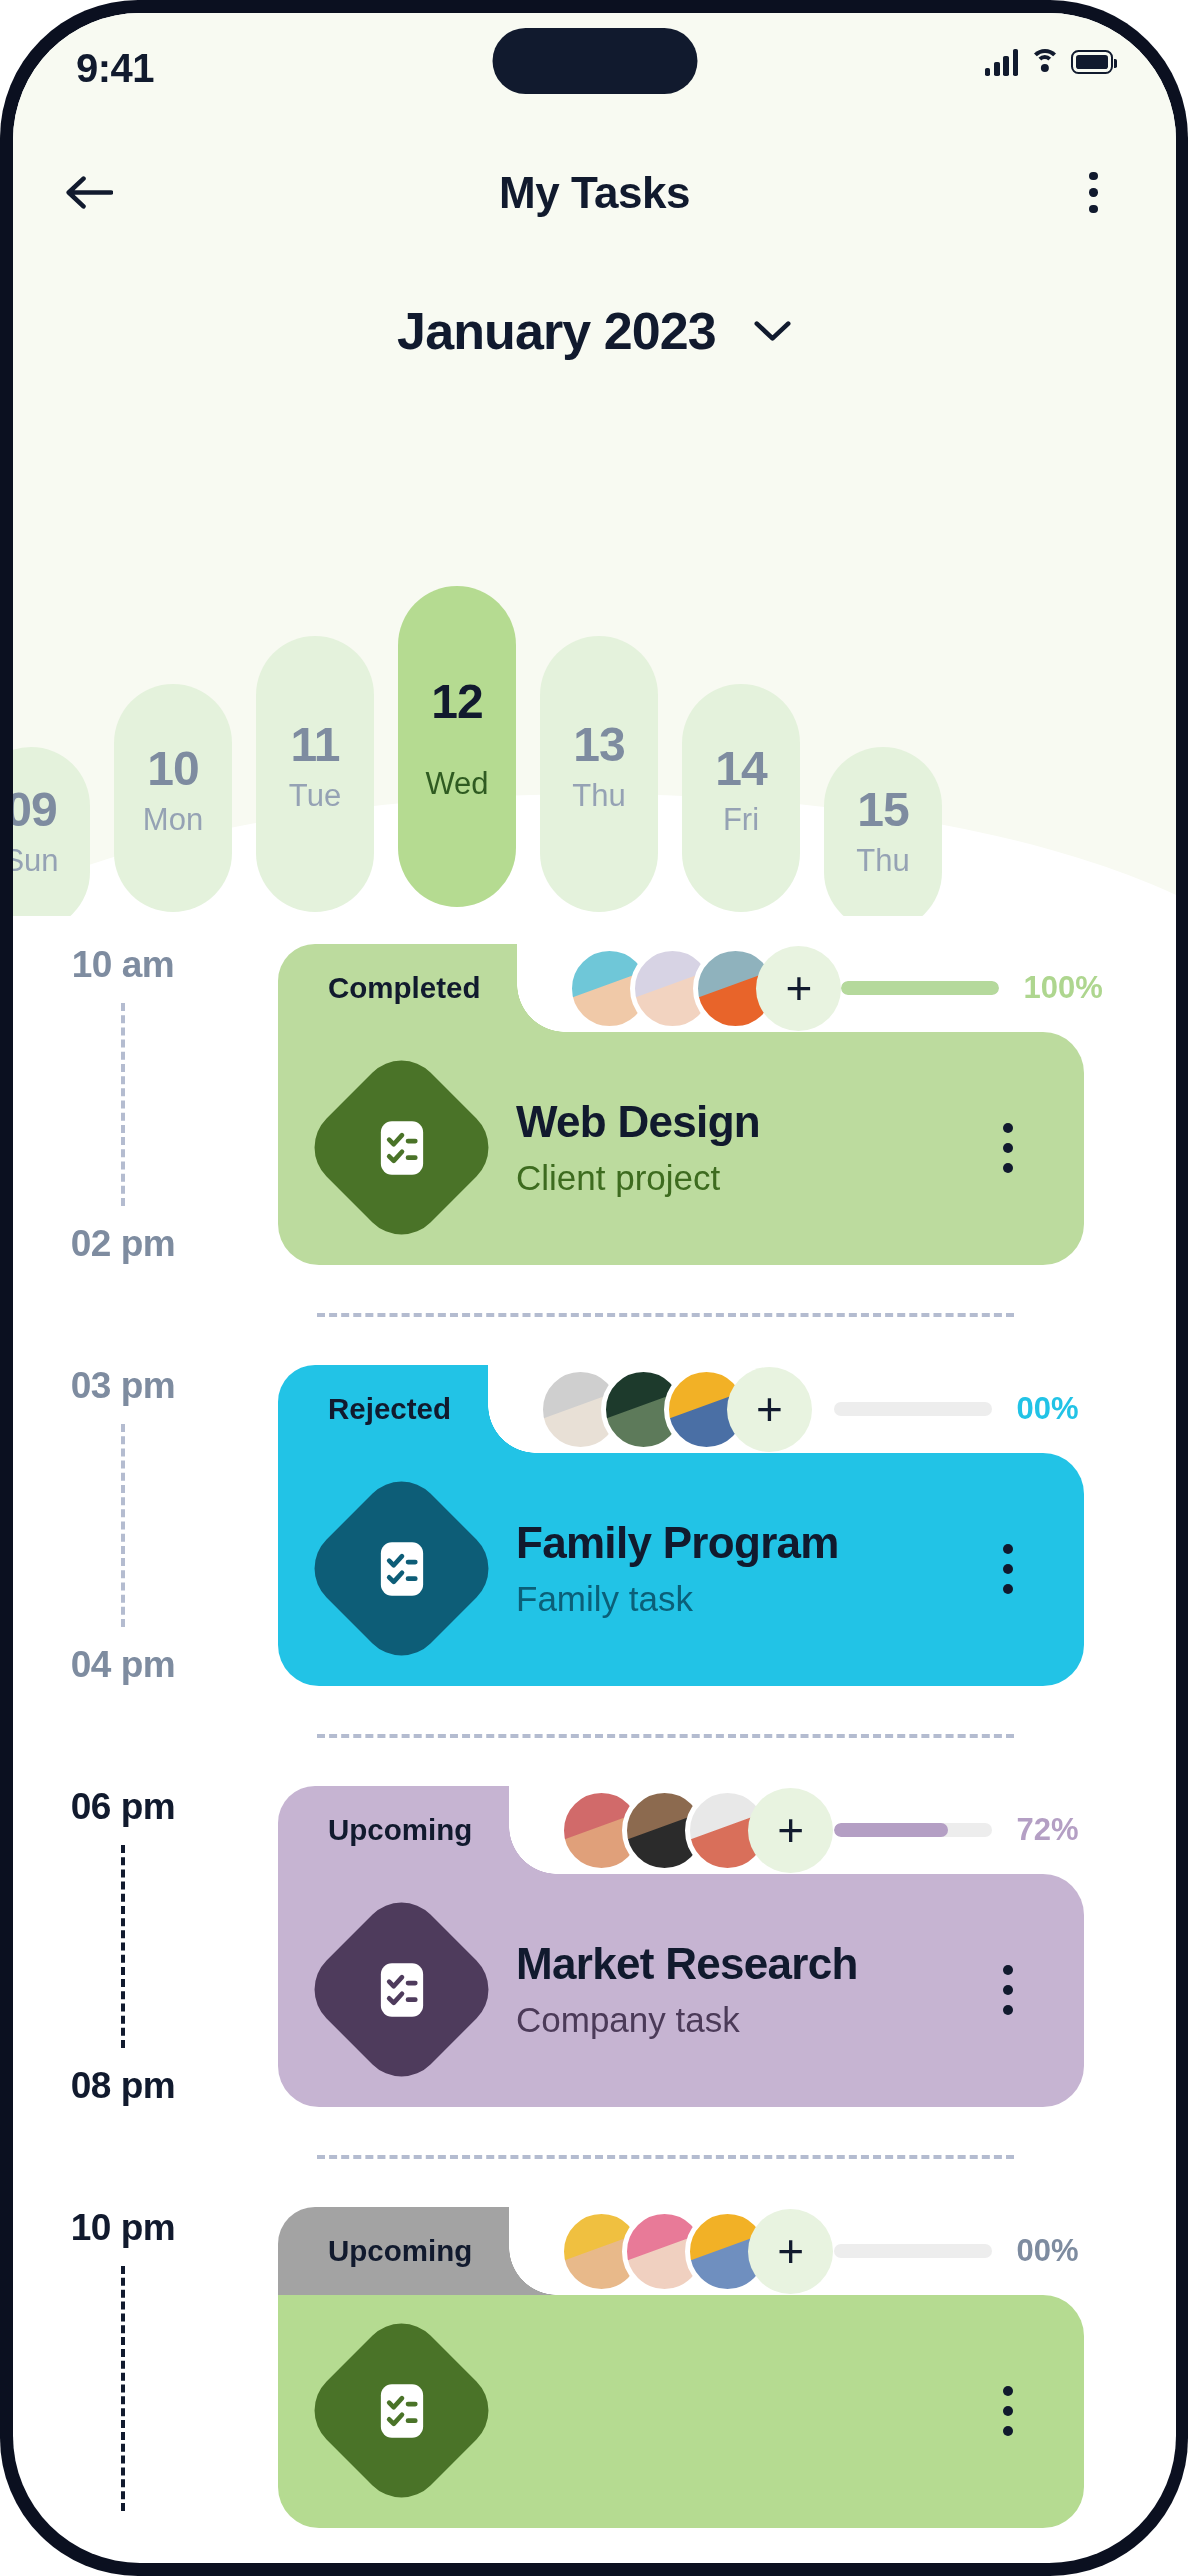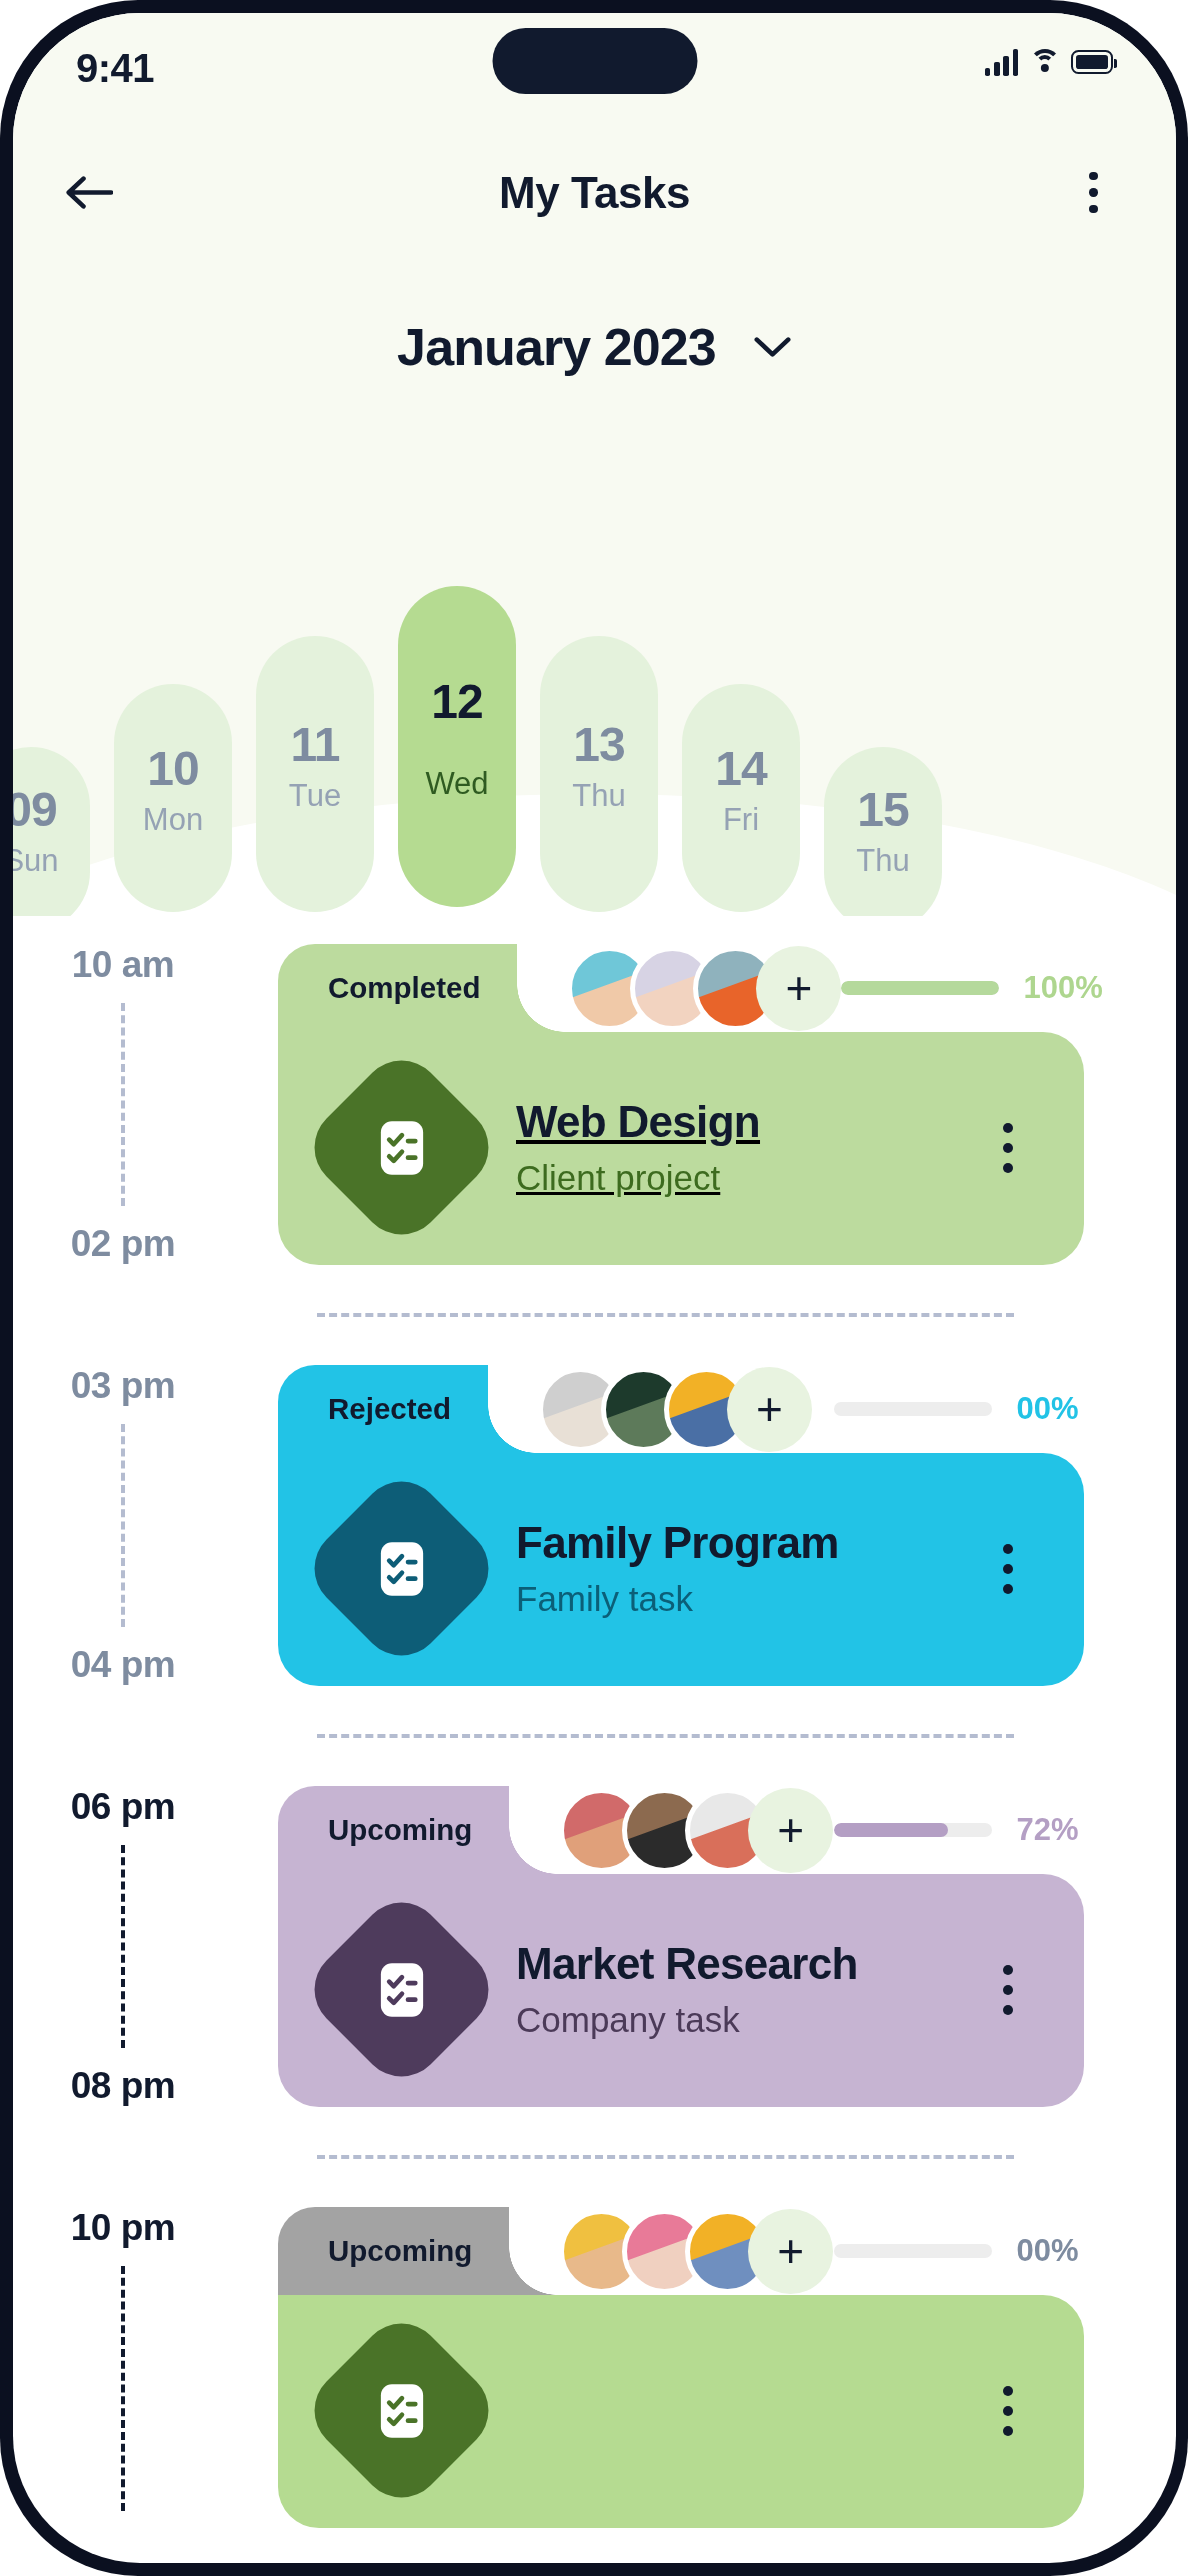--- a/index.html
+++ b/index.html
@@ -94,21 +94,21 @@
     font-size:44px; font-weight:700; color:#111a2e; letter-spacing:-0.5px;
   }
   .kebab{
     position:absolute; right:55px; width:55px; height:64px;
     display:flex; flex-direction:column; align-items:center;
     justify-content:center; gap:8.3px; cursor:pointer;
   }
   .kebab span{ width:8.3px; height:8.3px; border-radius:50%; background:#111a2e; display:block; }
   
   .month-row{
-    position:absolute; left:0; top:304px; width:100%;
+    position:absolute; left:0; top:288px; width:100%;
     display:flex; align-items:center; justify-content:center; gap:37px;
     z-index:6; cursor:pointer;
   }
   .month-label{ font-size:52px; font-weight:700; color:#111a2e; letter-spacing:-0.9px; }
   .chev{ width:39px; height:24px; }
   
   .date-strip{
     position:absolute; left:0; top:553px; width:100%; height:350px;
     z-index:6; overflow:hidden;
   }
@@ -329,21 +329,21 @@
                 <div class="avatar" style="background: linear-gradient(160deg, rgb(143, 178, 189) 0%, rgb(143, 178, 189) 45%, rgb(232, 100, 42) 46%, rgb(232, 100, 42) 100%);"></div>
                 <div class="add-avatar">+</div>
               </div>
               <div class="progress-wrap">
                 <div class="progress-track">
                   <div class="progress-fill" style="width: 100%; background: rgb(181, 217, 156);"></div>
                 </div>
                 <div class="progress-pct" style="color: rgb(174, 214, 143);">100%</div>
               </div>
             </div>
-            <div class="card-body" style="background: rgb(188, 219, 158); text-decoration: underline;">
+            <div class="card-body" style="background: rgb(188, 219, 158);">
               <div class="task-icon">
                 <div class="diamond" style="background: rgb(74, 115, 40);"></div>
                 <svg viewBox="0 0 74 74">
                   <rect x="14" y="8" width="46" height="58" rx="12" fill="#ffffff"></rect>
                   <path d="M23 28 l5 5 l9 -10" fill="none" stroke="#4a7328" stroke-width="5" stroke-linecap="round" stroke-linejoin="round"></path>
                   <rect x="41" y="27" width="13" height="5" rx="2.5" fill="#4a7328"></rect>
                   <path d="M23 46 l5 5 l9 -10" fill="none" stroke="#4a7328" stroke-width="5" stroke-linecap="round" stroke-linejoin="round"></path>
                   <rect x="41" y="45" width="13" height="5" rx="2.5" fill="#4a7328"></rect>
                 </svg>
               </div>

